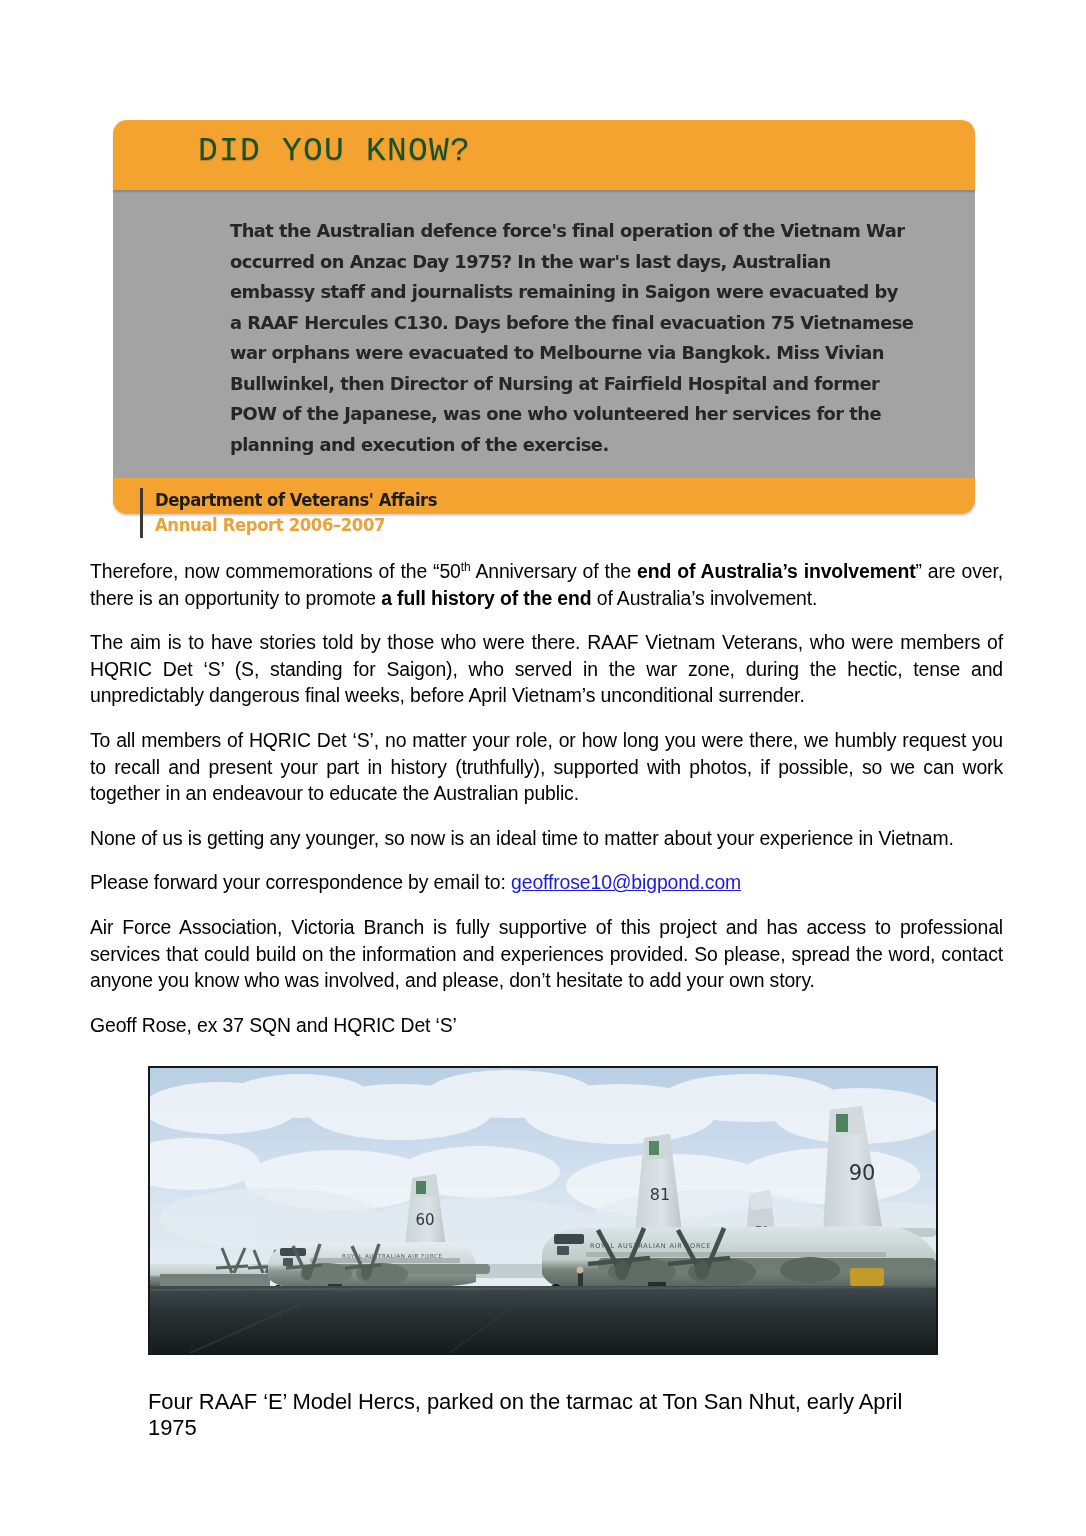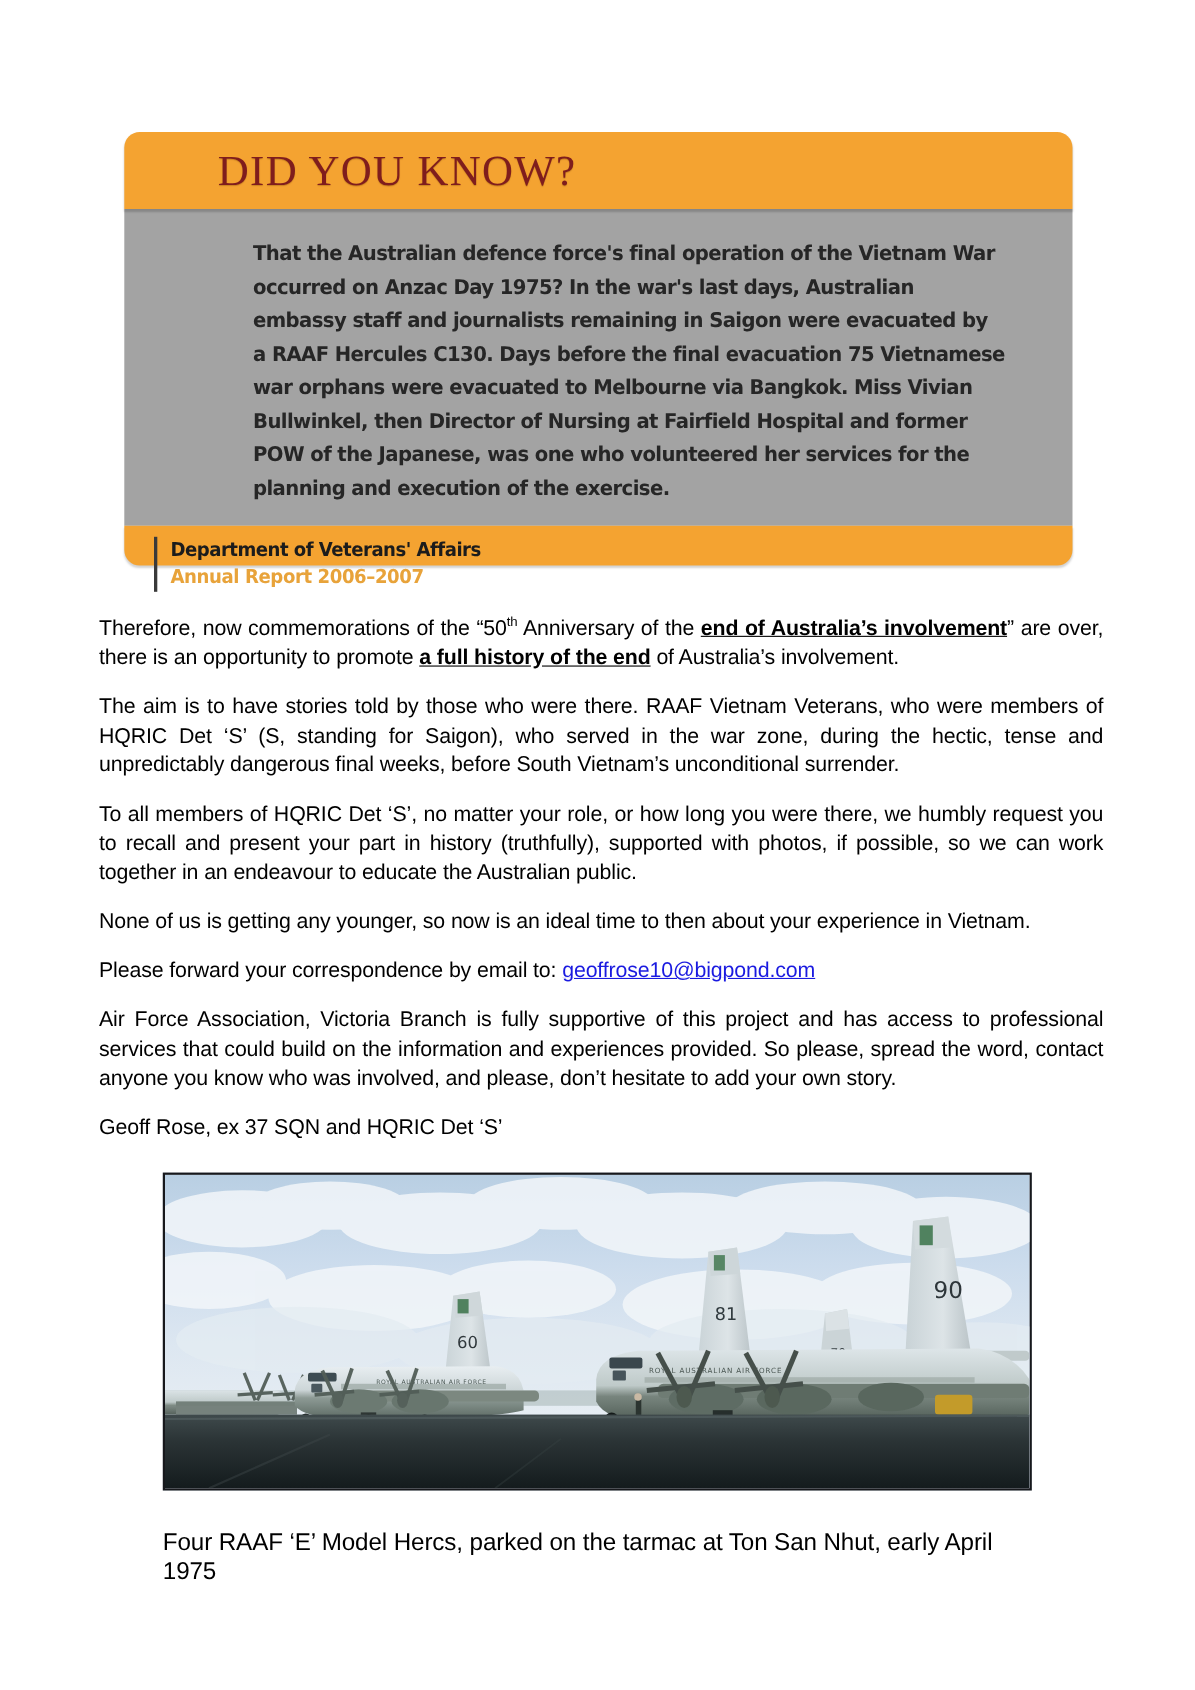--- a/index.html
+++ b/index.html
@@ -27,25 +27,25 @@
     height: 70px;
     background: #F4A331;
     border-radius: 14px 14px 0 0;
     box-shadow: 0 2px 2px rgba(0,0,0,0.18);
     position: relative;
   }
   .dyk-title {
     position: absolute;
     left: 85px;
     top: 13px;
-    font-size: 39px;
+    font-size: 33px;
     letter-spacing: 1.2px;
     font-weight: 300;
-    color: #7f1d1d;
-    font-family: Liberation Serif, serif;
+    color: #14532d;
+    font-family: Liberation Mono, monospace;
     text-shadow: 0 1px 1px rgba(120,70,0,0.35);
     white-space: nowrap;
   }
   .dyk-body {
     background: #a3a3a3;
     padding: 26px 36px 18px 117px;
     min-height: 196px;
     box-sizing: border-box;
   }
   .dyk-body p {
@@ -110,21 +110,21 @@
     width: 913px;
   }
   .article p {
     margin: 0 0 18px 0;
     font-size: 19.4px;
     line-height: 26.6px;
     text-align: justify;
     letter-spacing: -0.12px;
   }
   .article p.nojust { text-align: left; }
-  .article b { font-weight: bold; text-decoration: underline; }
+  .article b { font-weight: bold; }
   sup { font-size: 0.62em; vertical-align: super; line-height: 0; }
   .email-link {
     color: #1a1ae0;
     text-decoration: underline;
   }
 
   
   .photo-frame {
     position: absolute;
     left: 148px;
@@ -165,26 +165,26 @@
   <div class="dva-lines">
     <div class="dva-dept">Department of Veterans' Affairs</div>
     <div class="dva-report">Annual Report 2006–2007</div>
   </div>
 </div>
 
 <div class="article">
 
   <p><span>Therefore, now commemorations of the “50</span><sup>th</sup><span> Anniversary of the </span><b>end of Australia’s involvement</b><span>” are over, there is an opportunity to promote </span><b>a full history of the end</b><span> of Australia’s involvement.</span></p>
 
-  <p>The aim is to have stories told by those who were there.   RAAF Vietnam Veterans, who were members of HQRIC Det ‘S’ (S, standing for Saigon), who served in the war zone, during the hectic, tense and unpredictably dangerous final weeks, before South Vietnam’s unconditional surrender.</p>
+  <p>The aim is to have stories told by those who were there.   RAAF Vietnam Veterans, who were members of HQRIC Det ‘S’ (S, standing for Saigon), who served in the war zone, during the hectic, tense and unpredictably dangerous final weeks, before April Vietnam’s unconditional surrender.</p>
 
 
   <p>To all members of HQRIC Det ‘S’, no matter your role, or how long you were there, we humbly request you to recall and present your part in history (truthfully), supported with photos, if possible, so we can work together in an endeavour to educate the Australian public.</p>
 
-  <p class="nojust">None of us is getting any younger, so now is an ideal time to then about your experience in Vietnam.</p>
+  <p class="nojust">None of us is getting any younger, so now is an ideal time to matter about your experience in Vietnam.</p>
 
   <p class="nojust"><span>Please forward your correspondence by email to: </span><a class="email-link" href="#">geoffrose10@bigpond.com</a></p>
 
   <p>Air Force Association, Victoria Branch is fully supportive of this project and has access to professional services that could build on the information and experiences provided.   So please, spread the word, contact anyone you know who was involved, and please, don’t hesitate to add your own story.</p>
 
   <p class="nojust">Geoff Rose, ex 37 SQN and HQRIC Det ‘S’</p>
 </div>
 
 <div class="photo-frame">
   <svg class="photo-svg" viewBox="0 0 786 285" preserveAspectRatio="none">

